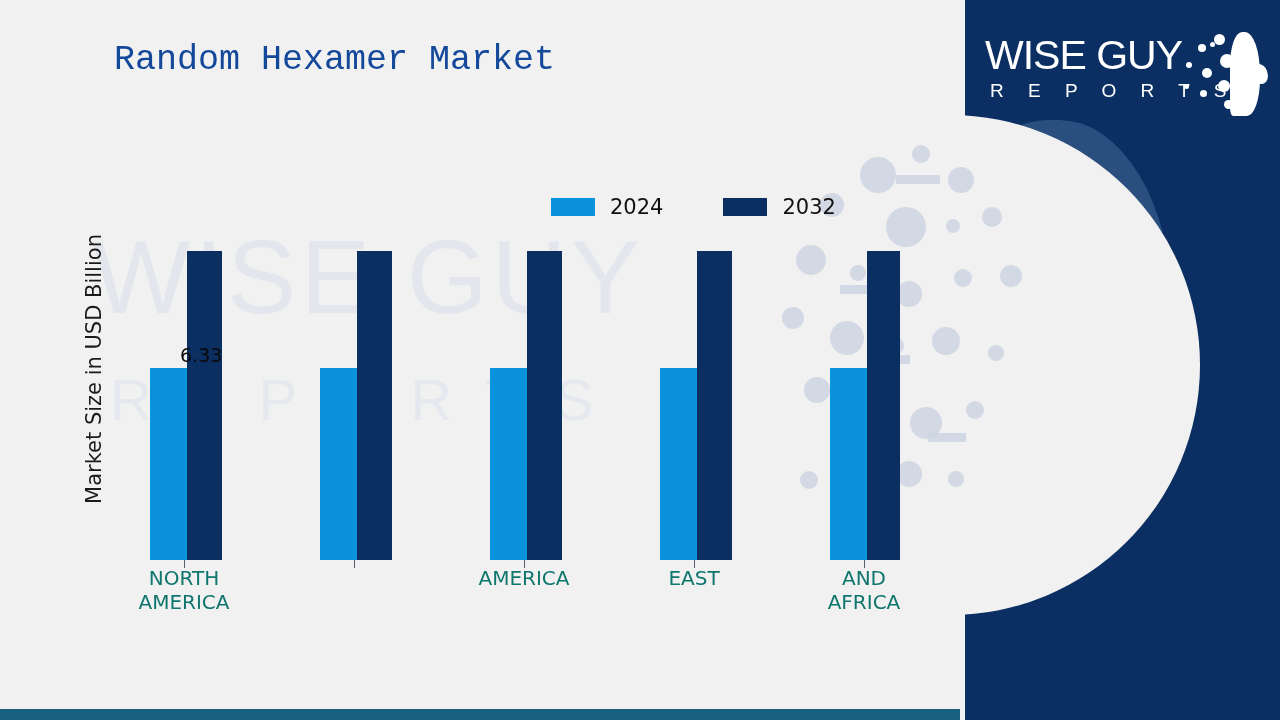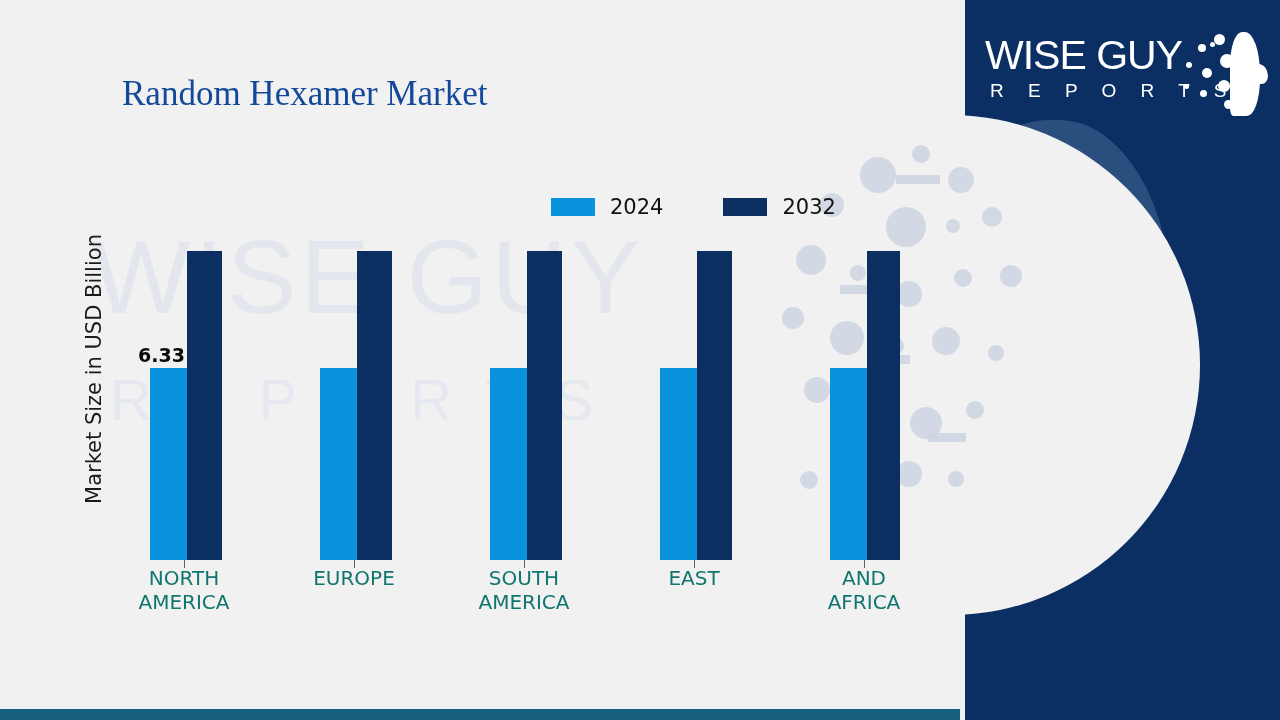--- a/index.html
+++ b/index.html
@@ -144,27 +144,26 @@
   }
   .lhd {
     position: absolute;
     background: #ffffff;
     border-radius: 50%;
   }
 
   
   .chart-title {
     position: absolute;
-    left: 122px;
+    left: 114px;
     top: 40px;
-    font-family: Liberation Serif, serif;
+    font-family: Liberation Mono, monospace;
     font-size: 35px;
     color: #14489b;
     white-space: nowrap;
-    margin-top: 34px;
   }
 
   .watermark {
     position: absolute;
     left: 92px;
     top: 218px;
     width: 800px;
     height: 250px;
     pointer-events: none;
   }
@@ -235,23 +234,24 @@
     color: #111111;
   }
 
   .bar {
     position: absolute;
   }
   .bar-value {
     position: absolute;
     font-family: "DejaVu Sans", sans-serif;
     font-size: 19px;
-    font-weight: bold;
+    font-weight: normal;
     color: #0a0a0a;
     white-space: nowrap;
+    margin-left: 42px;
   }
   .tick {
     position: absolute;
     width: 1px;
     background: #55606b;
   }
   .cat-label {
     position: absolute;
     text-align: center;
     font-family: "DejaVu Sans", sans-serif;
@@ -354,29 +354,25 @@
     <div class="bar-value" style="left:138px;top:344px;">6.33</div>
     <div class="tick" style="left:184px;top:560px;height:8px;"></div>
     <div class="cat-label" style="left:104px;top:566px;width:160px;">
       <div>NORTH</div>
       <div>AMERICA</div>
     </div>
 
     <div class="bar" style="left:320px;top:368px;width:37px;height:192px;background:#0b92dd;"></div>
     <div class="bar" style="left:357px;top:251px;width:35px;height:309px;background:#0c2f62;"></div>
     <div class="tick" style="left:354px;top:560px;height:8px;"></div>
-    <div class="cat-label" style="left:274px;top:566px;width:160px;">
-      <div>EUROPE</div>
-    </div>
 
     <div class="bar" style="left:490px;top:368px;width:37px;height:192px;background:#0b92dd;"></div>
     <div class="bar" style="left:527px;top:251px;width:35px;height:309px;background:#0c2f62;"></div>
     <div class="tick" style="left:524px;top:560px;height:8px;"></div>
     <div class="cat-label" style="left:444px;top:566px;width:160px;">
-      <div>SOUTH</div>
       <div>AMERICA</div>
     </div>
 
     <div class="bar" style="left:660px;top:368px;width:37px;height:192px;background:#0b92dd;"></div>
     <div class="bar" style="left:697px;top:251px;width:35px;height:309px;background:#0c2f62;"></div>
     <div class="tick" style="left:694px;top:560px;height:8px;"></div>
     <div class="cat-label" style="left:614px;top:566px;width:160px;">
       <div>EAST</div>
     </div>
 

